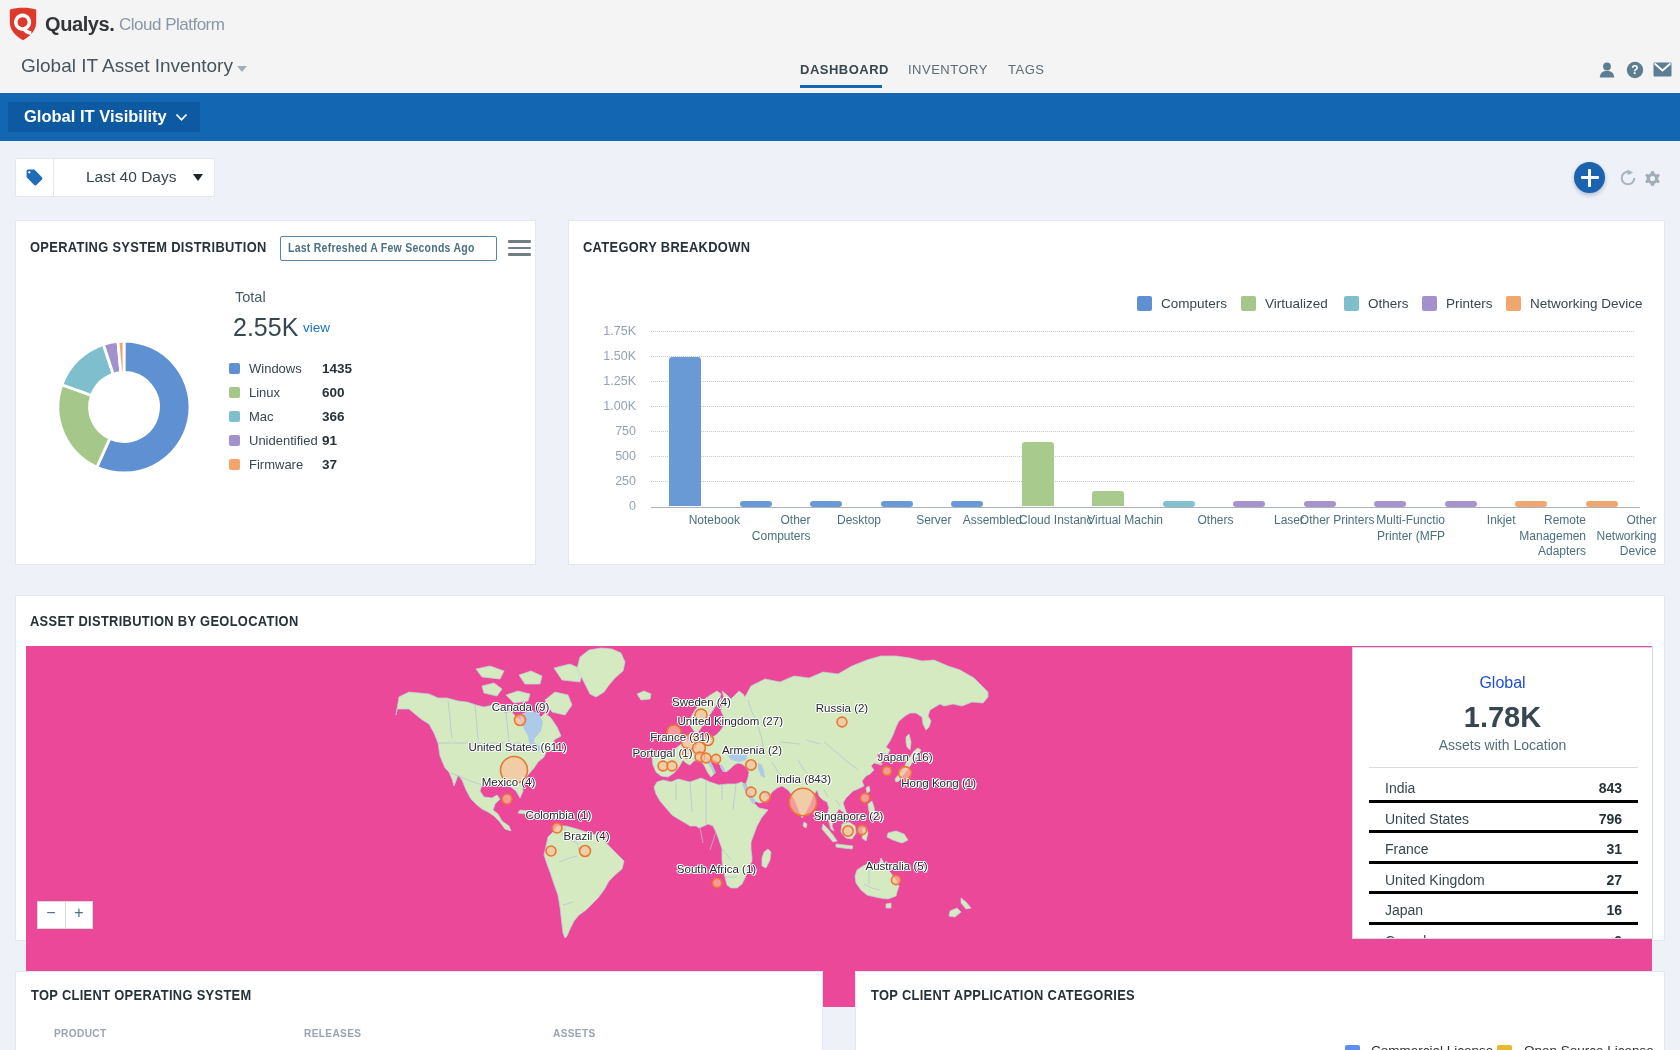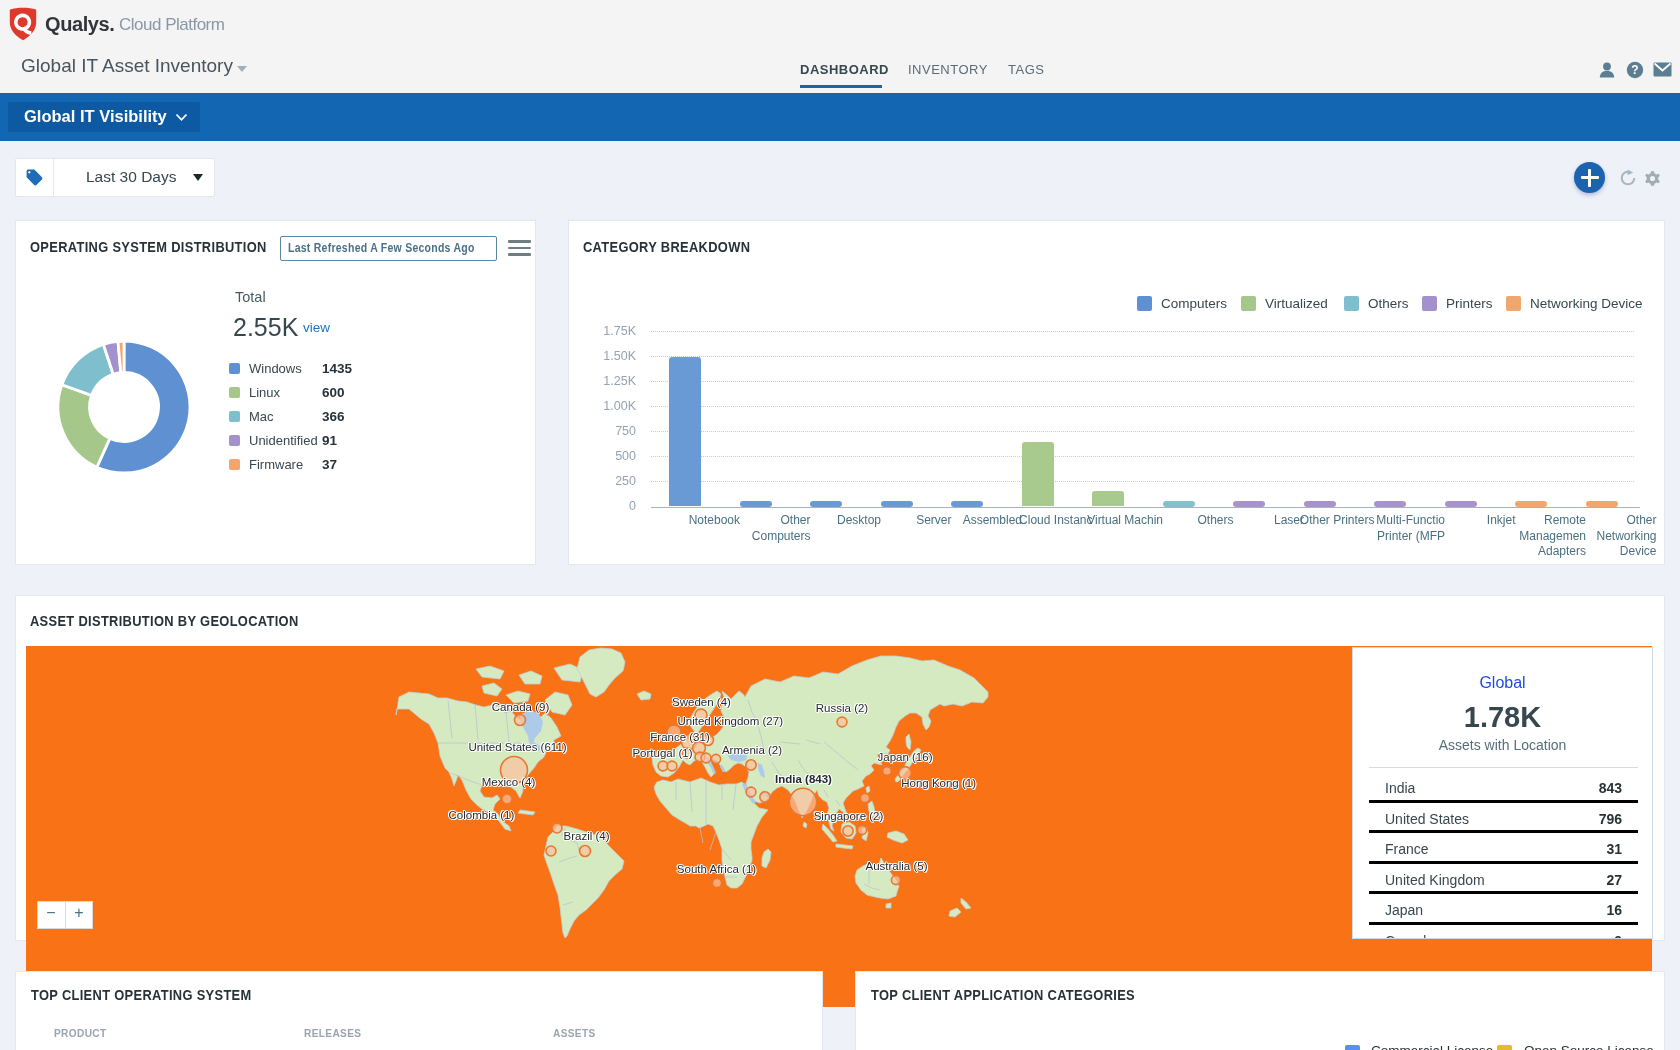--- a/index.html
+++ b/index.html
@@ -52,21 +52,21 @@
 <span class="abs" style="left:24px;top:107px;font-size:16.5px;font-weight:700;color:#fff">Global IT Visibility</span>
 <svg class="abs" style="left:175px;top:113px" width="13" height="9" viewBox="0 0 13 9">
     <path d="M1.5 1.5 L6.5 6.8 L11.5 1.5" fill="none" stroke="#fff" stroke-width="1.8"></path>
   </svg>
 
 <div class="abs" style="left:15px;top:158px;width:200px;height:39px;background:#fff;border:1px solid #e3e6ec;border-radius:2px"></div>
 <div class="abs" style="left:53px;top:159px;width:1px;height:37px;background:#e3e6ec"></div>
 <svg class="abs" style="left:25px;top:168px" width="19" height="19" viewBox="0 0 24 24">
     <path fill="#1f6cb8" d="M21.41 11.58l-9-9C12.05 2.22 11.55 2 11 2H4c-1.1 0-2 .9-2 2v7c0 .55.22 1.05.59 1.42l9 9c.36.36.86.58 1.41.58.55 0 1.05-.22 1.41-.59l7-7c.37-.36.59-.86.59-1.41 0-.55-.22-1.06-.59-1.42zM5.5 7C4.67 7 4 6.33 4 5.5S4.67 4 5.5 4 7 4.67 7 5.5 6.33 7 5.5 7z"></path>
   </svg>
-<span class="abs" style="left:86px;top:168px;font-size:15.5px;color:#37474f">Last 30 Days</span>
+<span class="abs" style="left:86px;top:168px;font-size:15.5px;color:#37474f">Last 40 Days</span>
 <span class="abs" style="left:193px;top:174px;width:0;height:0;border-left:5.5px solid transparent;border-right:5.5px solid transparent;border-top:7px solid #1c262b"></span>
 
 <div class="abs" style="left:1574px;top:162px;width:31px;height:31px;border-radius:50%;background:#1b63ae;box-shadow:0 2px 4px rgba(20,60,120,0.3)"></div>
 <span class="abs" style="left:1588.2px;top:168.5px;width:2.6px;height:18px;background:#fff;border-radius:1px"></span>
 <span class="abs" style="left:1580.5px;top:176.2px;width:18px;height:2.6px;background:#fff;border-radius:1px"></span>
 <svg class="abs" style="left:1619px;top:169px" width="18" height="18" viewBox="0 0 18 18">
     <path d="M9 2.7 A6.3 6.3 0 1 0 15.3 9" fill="none" stroke="#a9b5bf" stroke-width="2"></path>
     <path d="M8.6 0.6 L14.2 3.4 L8.6 6.2 Z" fill="#a9b5bf"></path>
   </svg>
 <svg class="abs" style="left:1644px;top:169.5px" width="17" height="17" viewBox="0 0 20 20">
@@ -159,21 +159,21 @@
 <div class="xlab" style="left:1123.5px;top:513px;width:110px">Others</div>
 <div class="xlab" style="left:1194.0px;top:513px;width:110px">Laser</div>
 <div class="xlab" style="left:1264.5px;top:513px;width:110px">Other Printers</div>
 <div class="xlab" style="left:1335.0px;top:513px;width:110px">Multi-Functio<br>Printer (MFP</div>
 <div class="xlab" style="left:1405.5px;top:513px;width:110px">Inkjet</div>
 <div class="xlab" style="left:1476.0px;top:513px;width:110px">Remote<br>Managemen<br>Adapters</div>
 <div class="xlab" style="left:1546.5px;top:513px;width:110px">Other<br>Networking<br>Device</div>
 
 <div class="card" style="left:15px;top:595px;width:1650px;height:346px"></div>
 <div class="ctitle" style="left:30px;top:612px;font-size:15.5px">ASSET DISTRIBUTION BY GEOLOCATION</div>
-<div class="abs" style="left:26px;top:646px;width:1626px;height:361px;background:#f97316;overflow:hidden">
+<div class="abs" style="left:26px;top:646px;width:1626px;height:361px;background:#ec4899;overflow:hidden">
 <svg width="1626" height="292" viewBox="0 0 1626 292" style="position:absolute;left:0;top:0">
       <polygon points="370.0,69.0 371.0,63.0 383.0,63.0 389.0,68.0 395.0,73.0 403.0,78.0 408.0,87.0 412.0,97.0 414.0,110.0 419.0,122.0 423.0,126.0 426.0,133.0 428.0,140.0 430.0,135.0 432.0,129.0 436.0,134.0 440.0,144.0 445.0,153.0 451.0,159.0 456.0,163.0 462.0,166.0 468.0,170.0 473.0,175.0 479.0,183.0 485.0,185.0 483.0,180.0 476.0,175.0 472.0,168.0 467.0,164.0 469.0,158.0 474.0,153.0 471.0,149.0 466.0,152.0 458.0,151.0 454.0,145.0 456.0,139.0 464.0,136.0 476.0,139.0 485.0,141.0 490.0,145.0 494.0,152.0 497.0,145.0 496.0,136.0 502.0,129.0 508.0,122.0 512.0,116.0 518.0,111.0 521.0,104.0 527.0,103.0 528.0,94.0 535.0,90.0 531.0,81.0 525.0,72.0 519.0,67.0 515.0,71.0 508.0,67.0 505.0,72.0 501.0,81.0 496.0,75.0 490.0,71.0 485.0,65.0 479.0,67.0 476.0,61.0 467.0,59.0 458.0,61.0 450.0,59.0 441.0,56.0 432.0,55.0 421.0,52.0 412.0,52.0 403.0,48.0 383.0,46.0 373.0,51.0" fill="#d6eac1" stroke="#bdd0d8" stroke-width="0.8" stroke-linejoin="round"></polygon>
       <polygon points="519.0,54.0 529.0,46.0 542.0,49.0 546.0,59.0 539.0,69.0 526.0,66.0" fill="#d6eac1" stroke="#bdd0d8" stroke-width="0.8" stroke-linejoin="round"></polygon>
       <polygon points="480.0,49.0 492.0,45.0 504.0,48.0 502.0,55.0 488.0,57.0" fill="#d6eac1" stroke="#bdd0d8" stroke-width="0.8" stroke-linejoin="round"></polygon>
       <polygon points="456.0,40.0 468.0,37.0 476.0,43.0 471.0,50.0 458.0,47.0" fill="#d6eac1" stroke="#bdd0d8" stroke-width="0.8" stroke-linejoin="round"></polygon>
       <polygon points="493.0,29.0 505.0,25.0 516.0,30.0 514.0,38.0 499.0,38.0" fill="#d6eac1" stroke="#bdd0d8" stroke-width="0.8" stroke-linejoin="round"></polygon>
       <polygon points="528.0,22.0 544.0,18.0 557.0,24.0 554.0,36.0 536.0,34.0" fill="#d6eac1" stroke="#bdd0d8" stroke-width="0.8" stroke-linejoin="round"></polygon>
       <polygon points="450.0,23.0 464.0,20.0 478.0,25.0 474.0,33.0 456.0,31.0" fill="#d6eac1" stroke="#bdd0d8" stroke-width="0.8" stroke-linejoin="round"></polygon>
       <polygon points="551.0,23.0 554.0,11.0 563.0,4.0 575.0,2.0 586.0,3.0 595.0,7.0 599.0,16.0 597.0,25.0 589.0,32.0 583.0,39.0 578.0,46.0 570.0,51.0 564.0,48.0 560.0,40.0 556.0,32.0" fill="#d6eac1" stroke="#bdd0d8" stroke-width="0.8" stroke-linejoin="round"></polygon>
       <polygon points="611.0,48.0 618.0,45.0 625.0,48.0 624.0,53.0 615.0,54.0" fill="#d6eac1" stroke="#bdd0d8" stroke-width="0.8" stroke-linejoin="round"></polygon>
@@ -259,29 +259,29 @@
       <circle cx="861" cy="125" r="4.4" fill="#fbbf9b" fill-opacity="0.7" stroke="#e8782f" stroke-width="1.6"></circle>
       <circle cx="879" cy="127" r="6.4" fill="#fbbf9b" fill-opacity="0.7" stroke="#e8782f" stroke-width="1.6"></circle>
       <circle cx="822" cy="185" r="5.2" fill="#fbbf9b" fill-opacity="0.7" stroke="#e8782f" stroke-width="1.6"></circle>
       <circle cx="836" cy="184" r="4.6" fill="#fbbf9b" fill-opacity="0.7" stroke="#e8782f" stroke-width="1.6"></circle>
       <circle cx="691" cy="237" r="4.6" fill="#fbbf9b" fill-opacity="0.7" stroke="#e8782f" stroke-width="1.6"></circle>
       <circle cx="870" cy="234" r="4.6" fill="#fbbf9b" fill-opacity="0.7" stroke="#e8782f" stroke-width="1.6"></circle>
     </svg>
 <div style="position:absolute;left:384.5px;top:55.0px;width:220px;text-align:center;font-size:11.5px;font-weight:500;color:#24292d;text-shadow:-1px 0 0 #fff,1px 0 0 #fff,0 -1px 0 #fff,0 1px 0 #fff,1px 1px 0 #fff,-1px -1px 0 #fff;white-space:nowrap">Canada (9)</div>
     <div style="position:absolute;left:381.5px;top:94.5px;width:220px;text-align:center;font-size:11.5px;font-weight:500;color:#24292d;text-shadow:-1px 0 0 #fff,1px 0 0 #fff,0 -1px 0 #fff,0 1px 0 #fff,1px 1px 0 #fff,-1px -1px 0 #fff;white-space:nowrap">United States (611)</div>
     <div style="position:absolute;left:372.5px;top:129.5px;width:220px;text-align:center;font-size:11.5px;font-weight:500;color:#24292d;text-shadow:-1px 0 0 #fff,1px 0 0 #fff,0 -1px 0 #fff,0 1px 0 #fff,1px 1px 0 #fff,-1px -1px 0 #fff;white-space:nowrap">Mexico (4)</div>
-    <div style="position:absolute;left:422.5px;top:162.5px;width:220px;text-align:left;font-size:11.5px;font-weight:500;color:#24292d;text-shadow:-1px 0 0 #fff,1px 0 0 #fff,0 -1px 0 #fff,0 1px 0 #fff,1px 1px 0 #fff,-1px -1px 0 #fff;white-space:nowrap">Colombia (1)</div>
+    <div style="position:absolute;left:422.5px;top:162.5px;width:220px;text-align:center;font-size:11.5px;font-weight:500;color:#24292d;text-shadow:-1px 0 0 #fff,1px 0 0 #fff,0 -1px 0 #fff,0 1px 0 #fff,1px 1px 0 #fff,-1px -1px 0 #fff;white-space:nowrap">Colombia (1)</div>
     <div style="position:absolute;left:450.5px;top:184.0px;width:220px;text-align:center;font-size:11.5px;font-weight:500;color:#24292d;text-shadow:-1px 0 0 #fff,1px 0 0 #fff,0 -1px 0 #fff,0 1px 0 #fff,1px 1px 0 #fff,-1px -1px 0 #fff;white-space:nowrap">Brazil (4)</div>
     <div style="position:absolute;left:565.5px;top:50.0px;width:220px;text-align:center;font-size:11.5px;font-weight:500;color:#24292d;text-shadow:-1px 0 0 #fff,1px 0 0 #fff,0 -1px 0 #fff,0 1px 0 #fff,1px 1px 0 #fff,-1px -1px 0 #fff;white-space:nowrap">Sweden (4)</div>
     <div style="position:absolute;left:537.0px;top:68.5px;width:220px;text-align:right;font-size:11.5px;font-weight:500;color:#24292d;text-shadow:-1px 0 0 #fff,1px 0 0 #fff,0 -1px 0 #fff,0 1px 0 #fff,1px 1px 0 #fff,-1px -1px 0 #fff;white-space:nowrap">United Kingdom (27)</div>
     <div style="position:absolute;left:544.0px;top:84.5px;width:220px;text-align:center;font-size:11.5px;font-weight:500;color:#24292d;text-shadow:-1px 0 0 #fff,1px 0 0 #fff,0 -1px 0 #fff,0 1px 0 #fff,1px 1px 0 #fff,-1px -1px 0 #fff;white-space:nowrap">France (31)</div>
     <div style="position:absolute;left:526.5px;top:100.5px;width:220px;text-align:center;font-size:11.5px;font-weight:500;color:#24292d;text-shadow:-1px 0 0 #fff,1px 0 0 #fff,0 -1px 0 #fff,0 1px 0 #fff,1px 1px 0 #fff,-1px -1px 0 #fff;white-space:nowrap">Portugal (1)</div>
     <div style="position:absolute;left:616.0px;top:97.5px;width:220px;text-align:center;font-size:11.5px;font-weight:500;color:#24292d;text-shadow:-1px 0 0 #fff,1px 0 0 #fff,0 -1px 0 #fff,0 1px 0 #fff,1px 1px 0 #fff,-1px -1px 0 #fff;white-space:nowrap">Armenia (2)</div>
     <div style="position:absolute;left:706.0px;top:55.5px;width:220px;text-align:center;font-size:11.5px;font-weight:500;color:#24292d;text-shadow:-1px 0 0 #fff,1px 0 0 #fff,0 -1px 0 #fff,0 1px 0 #fff,1px 1px 0 #fff,-1px -1px 0 #fff;white-space:nowrap">Russia (2)</div>
-    <div style="position:absolute;left:667.5px;top:126.5px;width:220px;text-align:center;font-size:11.5px;font-weight:700;color:#24292d;text-shadow:-1px 0 0 #fff,1px 0 0 #fff,0 -1px 0 #fff,0 1px 0 #fff,1px 1px 0 #fff,-1px -1px 0 #fff;white-space:nowrap">India (843)</div>
+    <div style="position:absolute;left:667.5px;top:126.5px;width:220px;text-align:center;font-size:11.5px;font-weight:400;color:#24292d;text-shadow:-1px 0 0 #fff,1px 0 0 #fff,0 -1px 0 #fff,0 1px 0 #fff,1px 1px 0 #fff,-1px -1px 0 #fff;white-space:nowrap">India (843)</div>
     <div style="position:absolute;left:730.0px;top:130.5px;width:220px;text-align:right;font-size:11.5px;font-weight:500;color:#24292d;text-shadow:-1px 0 0 #fff,1px 0 0 #fff,0 -1px 0 #fff,0 1px 0 #fff,1px 1px 0 #fff,-1px -1px 0 #fff;white-space:nowrap">Hong Kong (1)</div>
     <div style="position:absolute;left:769.0px;top:105.0px;width:220px;text-align:center;font-size:11.5px;font-weight:500;color:#24292d;text-shadow:-1px 0 0 #fff,1px 0 0 #fff,0 -1px 0 #fff,0 1px 0 #fff,1px 1px 0 #fff,-1px -1px 0 #fff;white-space:nowrap">Japan (16)</div>
     <div style="position:absolute;left:712.5px;top:164.0px;width:220px;text-align:center;font-size:11.5px;font-weight:500;color:#24292d;text-shadow:-1px 0 0 #fff,1px 0 0 #fff,0 -1px 0 #fff,0 1px 0 #fff,1px 1px 0 #fff,-1px -1px 0 #fff;white-space:nowrap">Singapore (2)</div>
     <div style="position:absolute;left:580.5px;top:217.0px;width:220px;text-align:center;font-size:11.5px;font-weight:500;color:#24292d;text-shadow:-1px 0 0 #fff,1px 0 0 #fff,0 -1px 0 #fff,0 1px 0 #fff,1px 1px 0 #fff,-1px -1px 0 #fff;white-space:nowrap">South Africa (1)</div>
     <div style="position:absolute;left:760.5px;top:214.0px;width:220px;text-align:center;font-size:11.5px;font-weight:500;color:#24292d;text-shadow:-1px 0 0 #fff,1px 0 0 #fff,0 -1px 0 #fff,0 1px 0 #fff,1px 1px 0 #fff,-1px -1px 0 #fff;white-space:nowrap">Australia (5)</div>
 </div>
 
 <div class="abs" style="left:37px;top:901px;width:56px;height:28px;background:#fff;border:1px solid #d9d9d9"></div>
 <div class="abs" style="left:65px;top:901px;width:1px;height:28px;background:#d9d9d9"></div>
 <span class="abs" style="left:43px;top:904px;width:16px;text-align:center;font-size:16px;color:#49707f">−</span>

